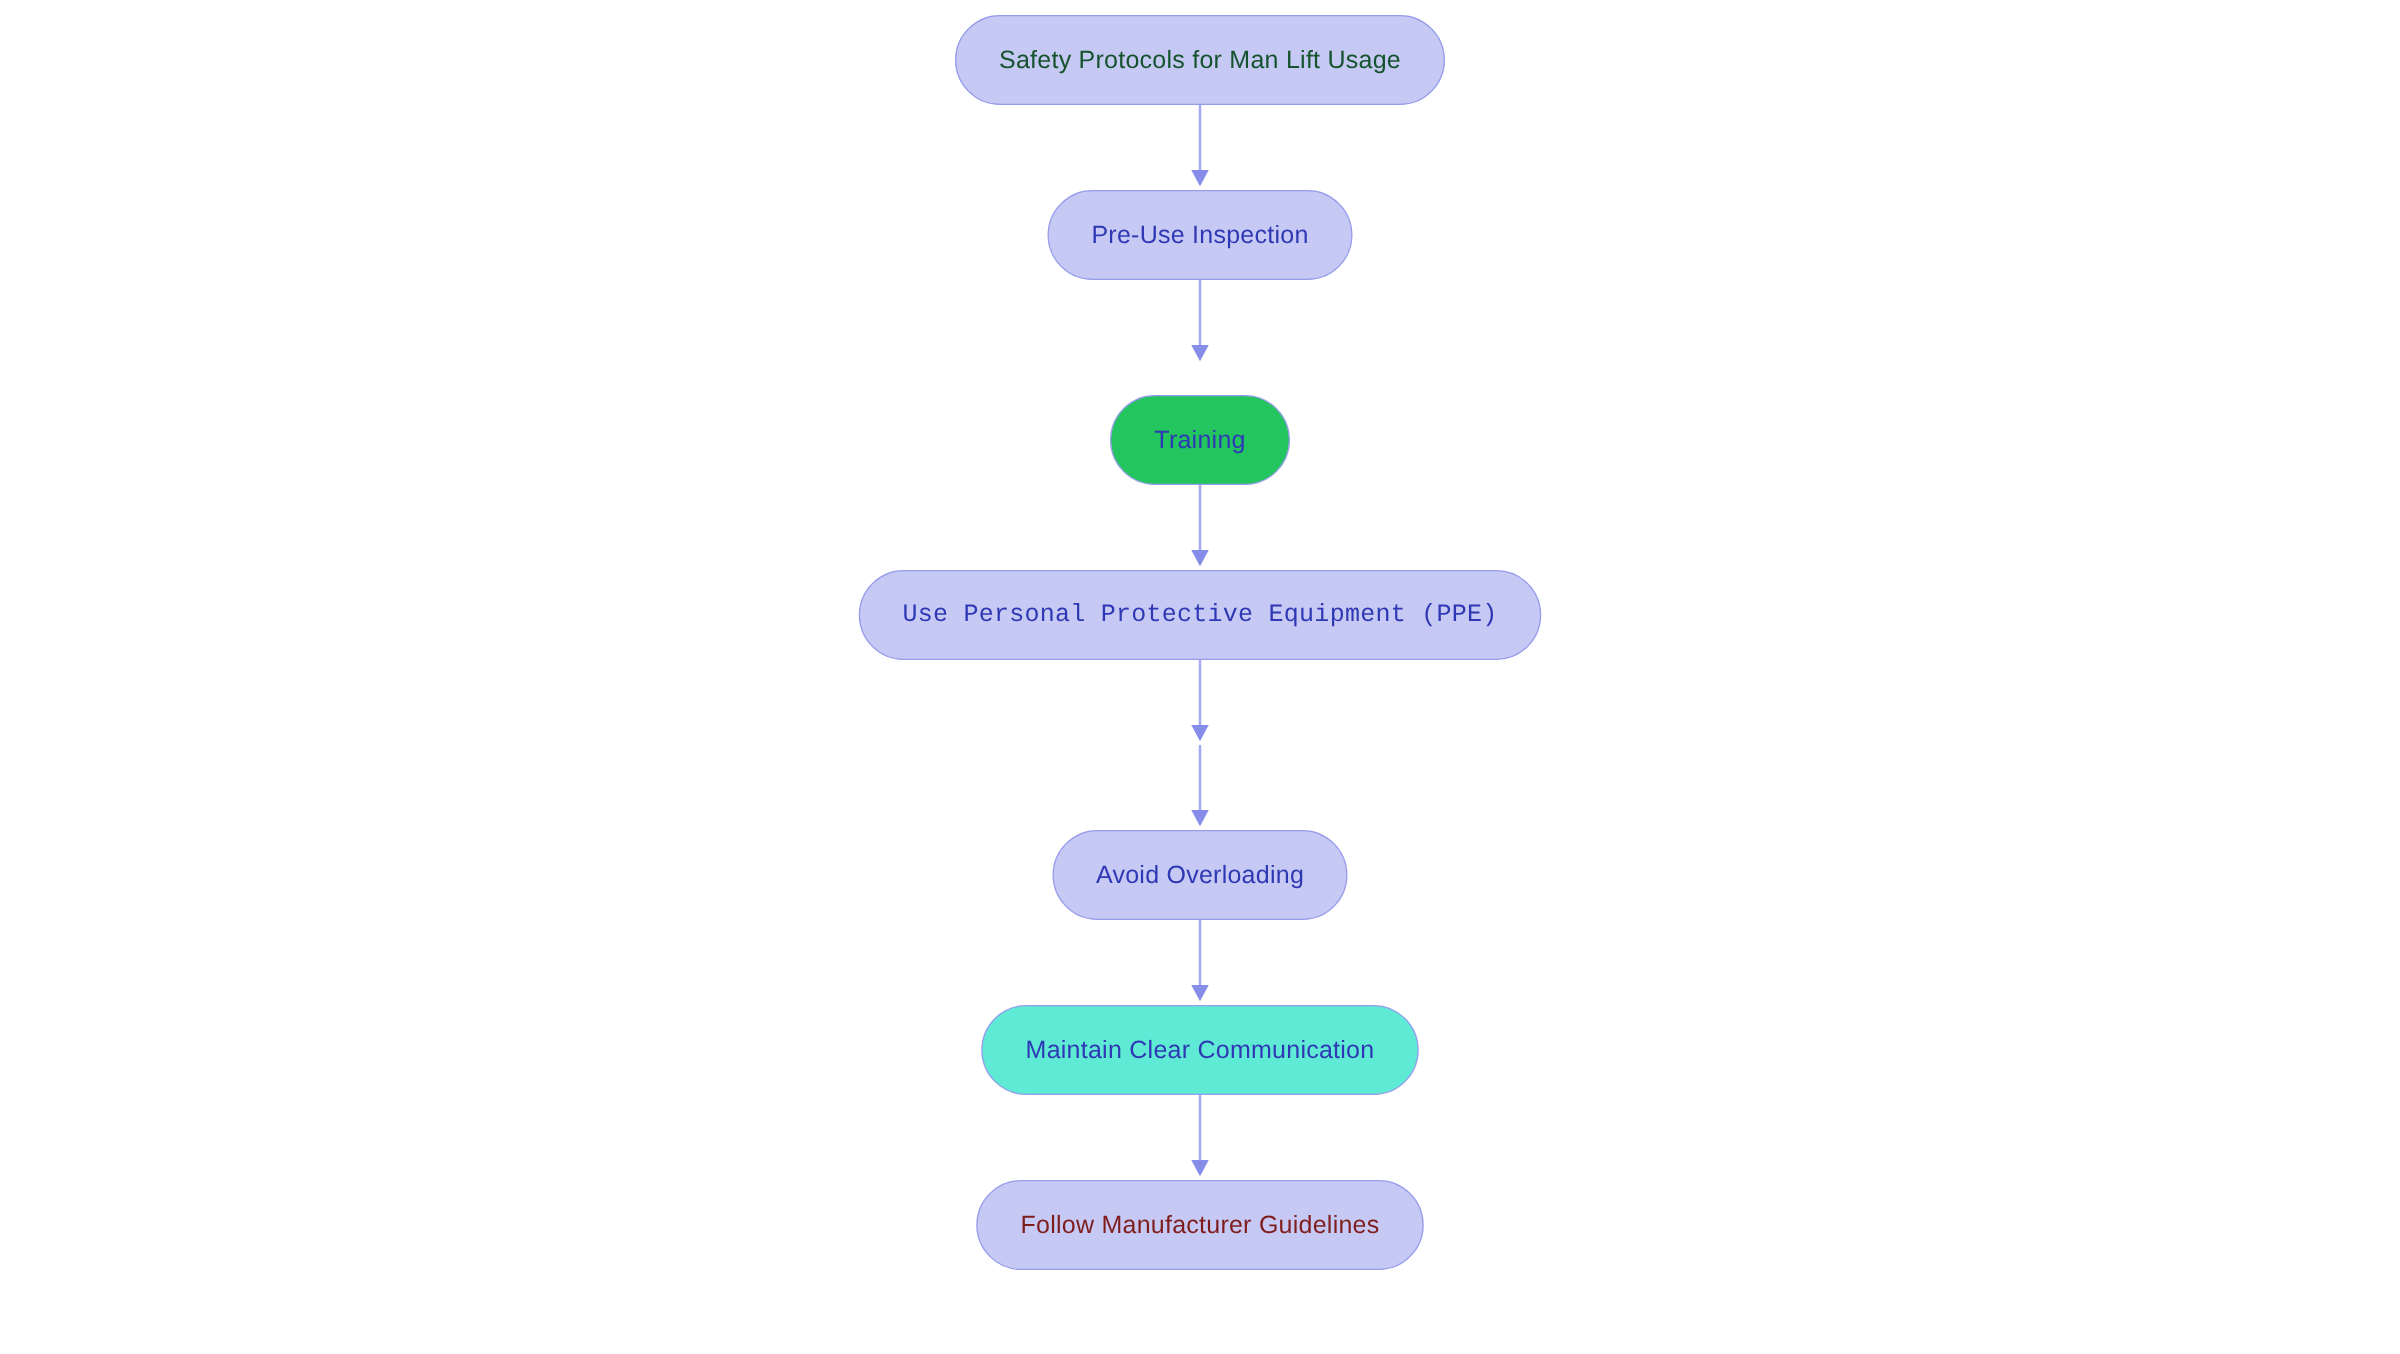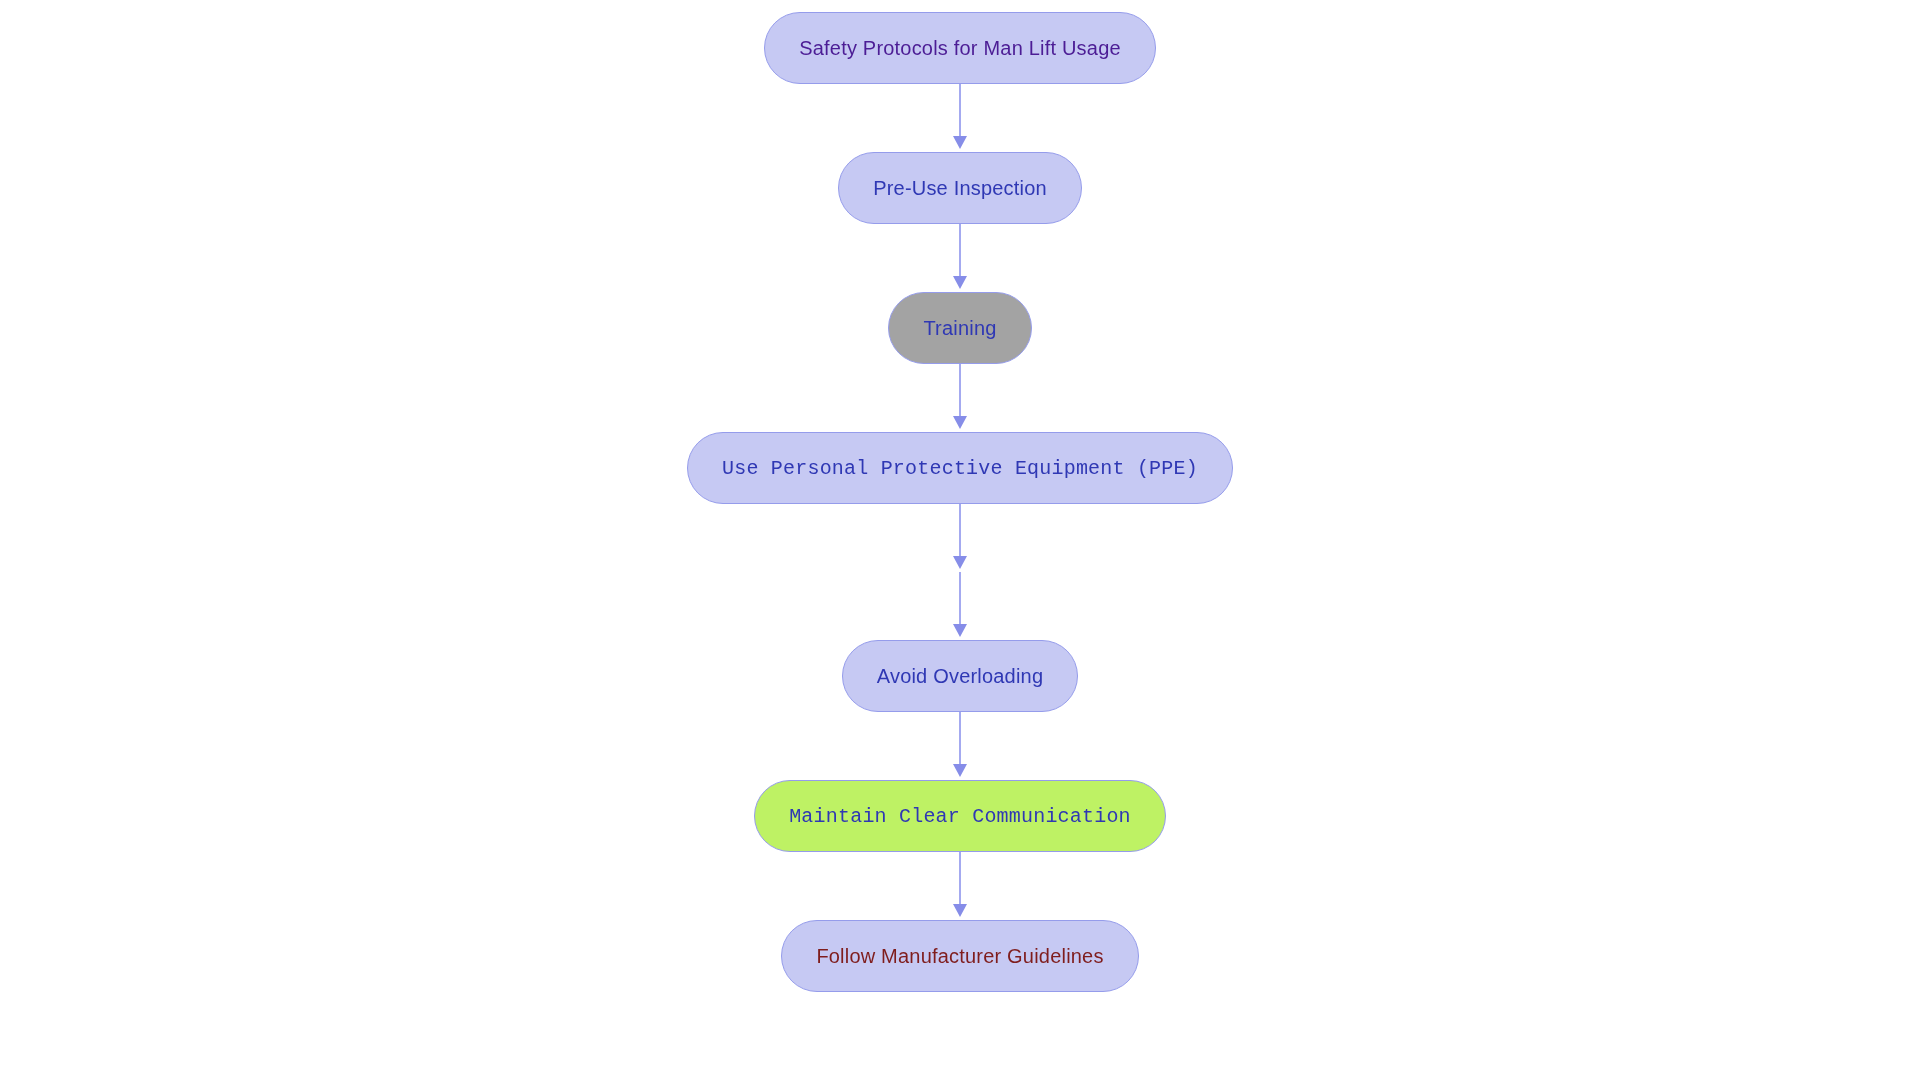--- a/index.html
+++ b/index.html
@@ -51,35 +51,35 @@
   }
   .flow-arrow svg {
     display: block;
   }
 </style>
 </head>
 <body>
 
 <div class="canvas">
   <div class="flow-column" id="flow-column">
-      <div class="flow-node" style="background: rgb(198, 201, 243); border-color: rgb(149, 156, 235); color: #4c1d95;">Safety Protocols for Man Lift Usage</div>
+      <div class="flow-node" style="background: rgb(198, 201, 243); border-color: rgb(149, 156, 235); color: #14532d;">Safety Protocols for Man Lift Usage</div>
       <div class="flow-arrow">
         <svg width="18" height="68" viewBox="0 0 18 68">
           <line x1="9" y1="0" x2="9" y2="52" stroke="#a4aaf0" stroke-width="2"></line>
           <polygon points="2,52 16,52 9,65" fill="#868de8"></polygon>
         </svg>
       </div>
       <div class="flow-node" style="background: rgb(198, 201, 243); border-color: rgb(149, 156, 235); color: rgb(47, 56, 180);">Pre-Use Inspection</div>
       <div class="flow-arrow">
         <svg width="18" height="68" viewBox="0 0 18 68">
           <line x1="9" y1="0" x2="9" y2="52" stroke="#a4aaf0" stroke-width="2"></line>
           <polygon points="2,52 16,52 9,65" fill="#868de8"></polygon>
         </svg>
       </div>
-      <div class="flow-node" style="background: #a3a3a3; border-color: rgb(149, 156, 235); color: rgb(47, 56, 180);">Training</div>
+      <div class="flow-node" style="background: #22c55e; border-color: rgb(149, 156, 235); color: rgb(47, 56, 180); margin-top: 24px;">Training</div>
       <div class="flow-arrow">
         <svg width="18" height="68" viewBox="0 0 18 68">
           <line x1="9" y1="0" x2="9" y2="52" stroke="#a4aaf0" stroke-width="2"></line>
           <polygon points="2,52 16,52 9,65" fill="#868de8"></polygon>
         </svg>
       </div>
       <div class="flow-node" style="background: rgb(198, 201, 243); border-color: rgb(149, 156, 235); color: rgb(47, 56, 180); font-family: Liberation Mono, monospace;">Use Personal Protective Equipment (PPE)</div>
       <div class="flow-arrow">
         <svg width="18" height="68" viewBox="0 0 18 68">
           <line x1="9" y1="0" x2="9" y2="52" stroke="#a4aaf0" stroke-width="2"></line>
@@ -92,21 +92,21 @@
           <polygon points="2,52 16,52 9,65" fill="#868de8"></polygon>
         </svg>
       </div>
       <div class="flow-node" style="background: rgb(198, 201, 243); border-color: rgb(149, 156, 235); color: rgb(47, 56, 180);">Avoid Overloading</div>
       <div class="flow-arrow">
         <svg width="18" height="68" viewBox="0 0 18 68">
           <line x1="9" y1="0" x2="9" y2="52" stroke="#a4aaf0" stroke-width="2"></line>
           <polygon points="2,52 16,52 9,65" fill="#868de8"></polygon>
         </svg>
       </div>
-      <div class="flow-node" style="background: #bef264; border-color: rgb(149, 156, 235); color: rgb(47, 56, 180); font-family: Liberation Mono, monospace;">Maintain Clear Communication</div>
+      <div class="flow-node" style="background: #5eead4; border-color: rgb(149, 156, 235); color: rgb(47, 56, 180);">Maintain Clear Communication</div>
       <div class="flow-arrow">
         <svg width="18" height="68" viewBox="0 0 18 68">
           <line x1="9" y1="0" x2="9" y2="52" stroke="#a4aaf0" stroke-width="2"></line>
           <polygon points="2,52 16,52 9,65" fill="#868de8"></polygon>
         </svg>
       </div>
       <div class="flow-node" style="background: rgb(198, 201, 243); border-color: rgb(149, 156, 235); color: #7f1d1d;">Follow Manufacturer Guidelines</div>
     </div>
 </div>
 

